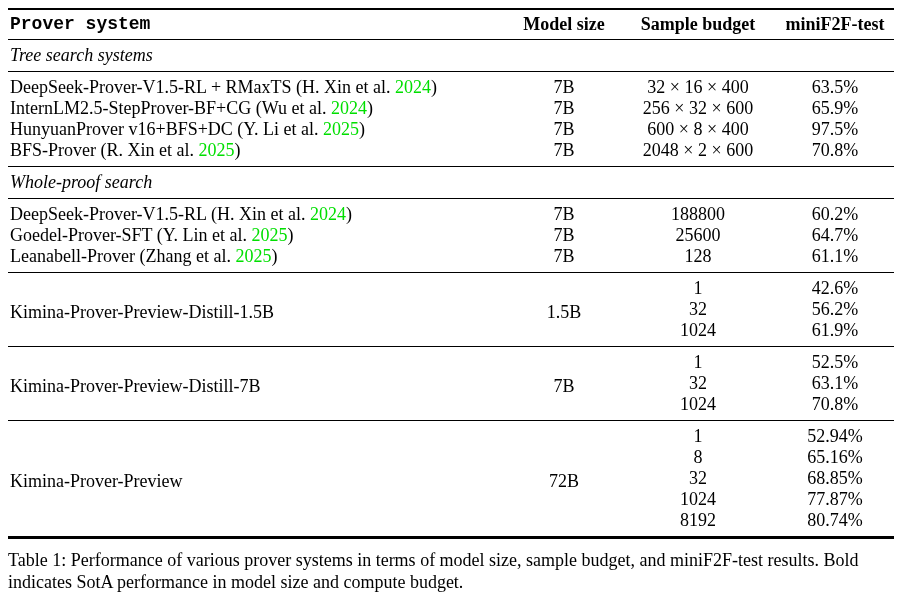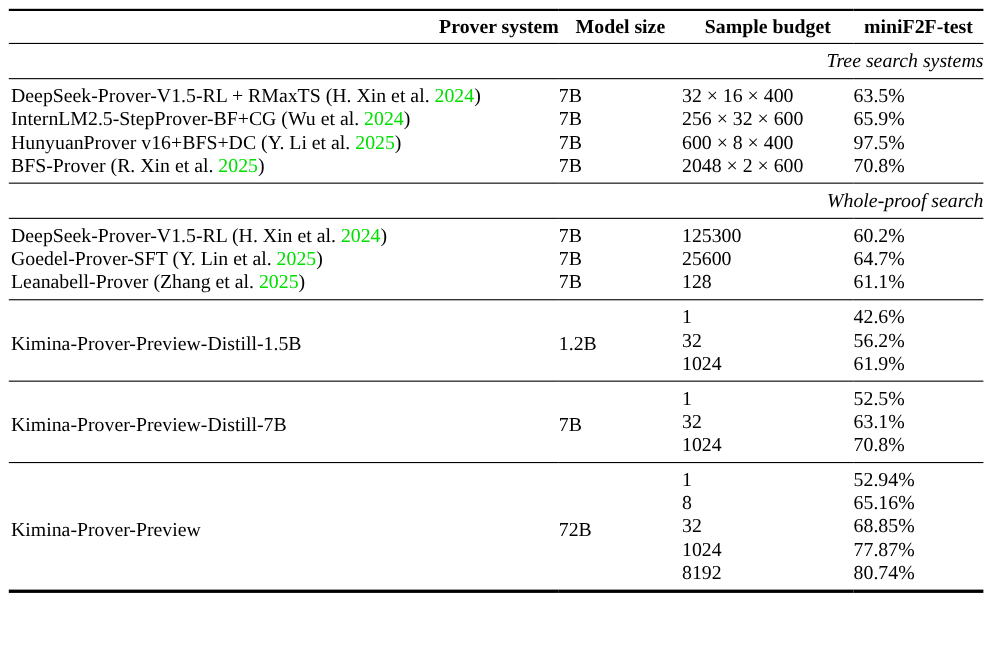--- a/index.html
+++ b/index.html
@@ -25,36 +25,36 @@
   col.c2 { width: 112px; }
   col.c3 { width: 156px; }
   col.c4 { width: 118px; }
 
   thead { border-bottom: 1.6px solid #000; }
   th {
     font-weight: 700;
     padding: 4px 0 4px 0;
     line-height: 21px;
   }
-  th.first { text-align: right; padding-left: 2px; }
+  th.first { text-align: left; padding-left: 2px; font-family: Liberation Mono, monospace; }
 
   tbody.section-block { border-bottom: 1.2px solid #000; }
   tbody.section-block td {
     font-style: italic;
-    text-align: right;
+    text-align: left;
     padding: 5px 0 5px 2px;
     line-height: 21px;
   }
 
   tbody.rows-block { border-bottom: 1.2px solid #000; }
   tbody.rows-block:last-child { border-bottom: none; }
   td {
     padding: 0;
     line-height: 21px;
-    text-align: left;
+    text-align: center;
     vertical-align: middle;
   }
   td.system { text-align: left; padding-left: 2px; }
   tbody.rows-block tr:first-child td { padding-top: 5px; }
   tbody.rows-block tr:last-child td { padding-bottom: 5px; }
 
   .year { color: #00DF00; }
   .bold { font-weight: 400; }
 
   .caption {
@@ -118,40 +118,40 @@
       </tbody>
       <tbody class="section-block">
         <tr>
           <td class="section-label" colspan="4">Whole-proof search</td>
         </tr>
       </tbody>
       <tbody class="rows-block">
         <tr>
           <td class="system"><span>DeepSeek-Prover-V1.5-RL (H. Xin et al.</span> <span class="year">2024</span>)</td>
           <td>7B</td>
-          <td>125300</td>
+          <td>188800</td>
           <td>60.2%</td>
         </tr>
         <tr>
           <td class="system"><span>Goedel-Prover-SFT (Y. Lin et al.</span> <span class="year">2025</span>)</td>
           <td>7B</td>
           <td>25600</td>
           <td>64.7%</td>
         </tr>
         <tr>
           <td class="system"><span>Leanabell-Prover (Zhang et al.</span> <span class="year">2025</span>)</td>
           <td>7B</td>
           <td>128</td>
           <td>61.1%</td>
         </tr>
       </tbody>
       <tbody class="rows-block group-block">
         <tr>
           <td class="system" rowspan="3"><span>Kimina-Prover-Preview-Distill-1.5B</span></td>
-          <td rowspan="3">1.2B</td>
+          <td rowspan="3">1.5B</td>
           <td>1</td>
           <td>42.6%</td>
         </tr>
         <tr>
           <td>32</td>
           <td>56.2%</td>
         </tr>
         <tr>
           <td>1024</td>
           <td class="bold">61.9%</td>
@@ -191,13 +191,14 @@
         <tr>
           <td>1024</td>
           <td>77.87%</td>
         </tr>
         <tr>
           <td>8192</td>
           <td class="bold">80.74%</td>
         </tr>
       </tbody>
     </table>
+  <p class="caption">Table 1: Performance of various prover systems in terms of model size, sample budget, and miniF2F-test results. Bold indicates SotA performance in model size and compute budget.</p>
 </div>
 
 </body></html>

